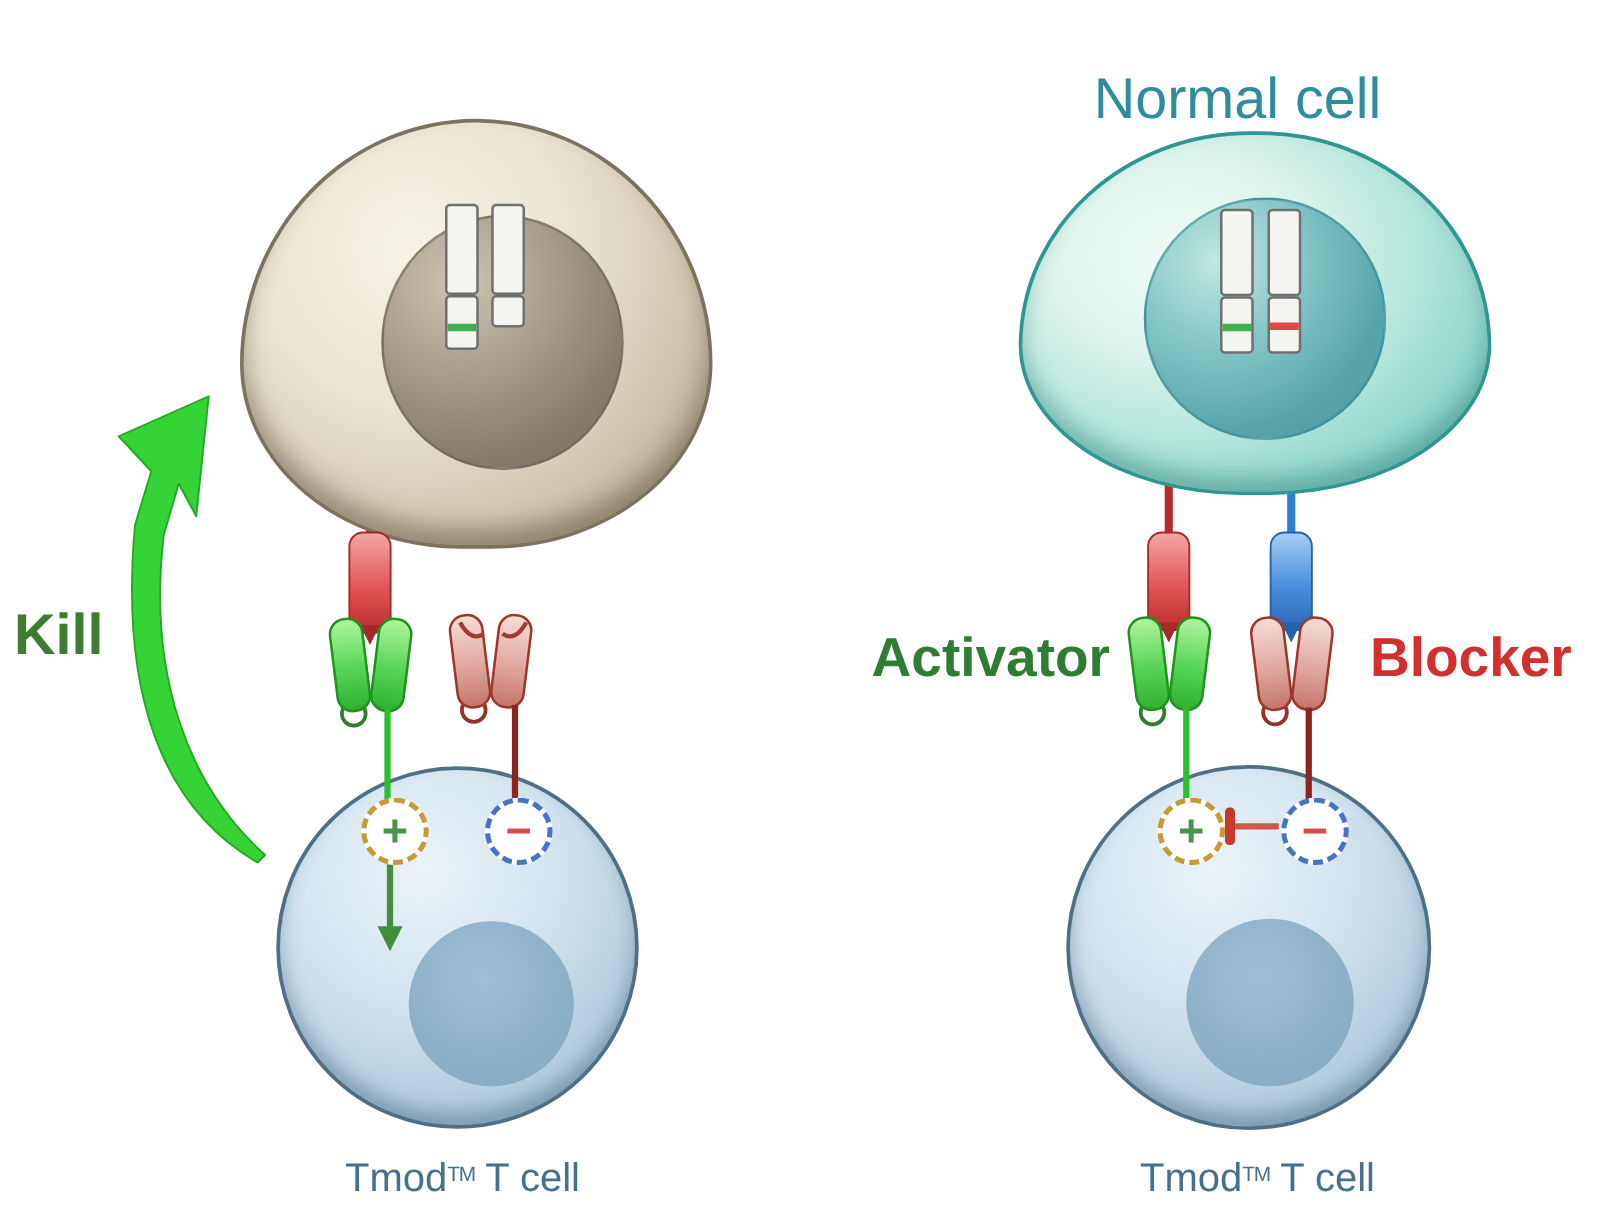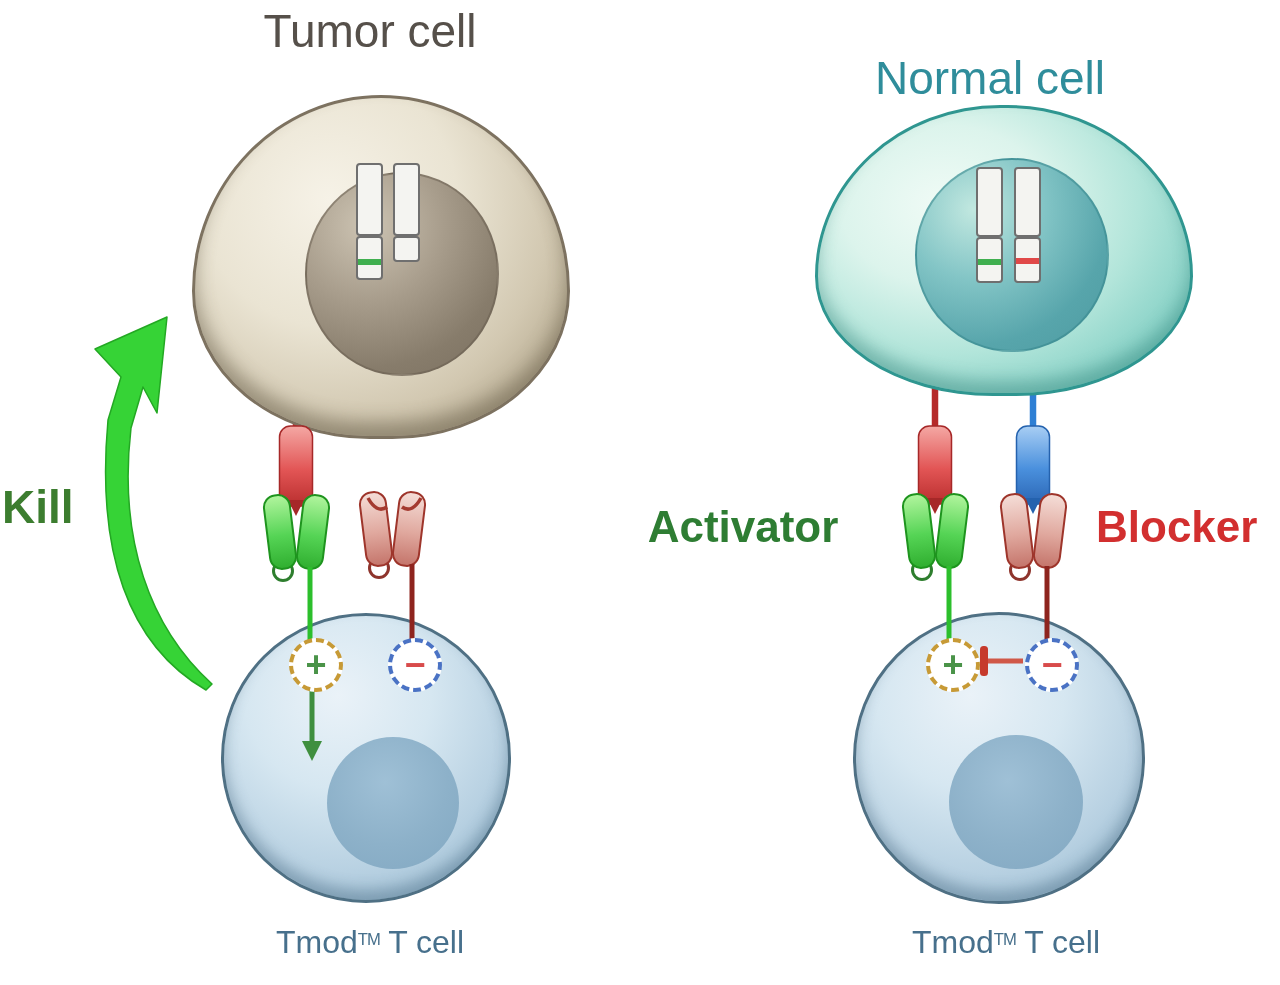--- a/index.html
+++ b/index.html
@@ -1,27 +1,27 @@
 <!DOCTYPE html>
 <html><head>
 <meta charset="utf-8">
 <style>
   html,body{margin:0;padding:0;background:#ffffff;}
   #canvas{
     position:relative;width:1280px;height:985px;background:#ffffff;overflow:hidden;
     font-family:"Liberation Sans", sans-serif;
   }
   .abs{position:absolute;}
-  .label{white-space:nowrap;}
+  .label{white-space:nowrap;text-align:center;}
   
   .cell-title{font-size:46px;font-weight:500;text-align:center;}
   #tumor-title{left:170px;top:4px;width:400px;color:#56504a;}
   #normal-title{left:790px;top:4px;width:400px;color:#2f8d9b;margin-top:47px;}
   #kill-label{left:2px;top:480px;width:90px;font-size:46px;font-weight:600;color:#3c7d2f;}
-  #activator-label{left:598px;top:502px;width:290px;font-size:44px;font-weight:600;color:#2e7d33;text-align:center;}
+  #activator-label{left:598px;top:502px;width:290px;font-size:44px;font-weight:600;color:#2e7d33;text-align:right;}
   #blocker-label{left:1096px;top:502px;width:184px;font-size:44px;font-weight:700;color:#d22f2f;text-align:left;}
   .tmod-label{font-size:32px;font-weight:500;color:#47708c;text-align:center;}
   #tmod-left{left:170px;top:924px;width:400px;}
   #tmod-right{left:806px;top:924px;width:400px;}
   .tmod-label sup{font-size:0.52em;vertical-align:0.5em;letter-spacing:-1px;}
   
   #tumor-cell{
     left:192px;top:95px;width:372px;height:338px;z-index:2;
     background:radial-gradient(ellipse at 36% 30%, #f6f2e7 0%, #eae4d3 38%, #d2c8b1 66%, #b5a98f 86%, #9e9179 100%);
     border:3px solid #7d7260;
@@ -203,21 +203,20 @@
   <div class="abs sig sig-minus" id="minus-left">
       <span>−</span>
     </div>
   <div class="abs sig sig-plus" id="plus-right">
       <span>+</span>
     </div>
   <div class="abs sig sig-minus" id="minus-right">
       <span>−</span>
     </div>
 
-  <div class="abs label cell-title" id="tumor-title">Tumor cell</div>
   <div class="abs label cell-title" id="normal-title">Normal cell</div>
   <div class="abs label" id="kill-label">Kill</div>
   <div class="abs label" id="activator-label">Activator</div>
   <div class="abs label" id="blocker-label">Blocker</div>
   <div class="abs label tmod-label" id="tmod-left"><span>Tmod</span><sup>TM</sup><span> T cell</span></div>
   <div class="abs label tmod-label" id="tmod-right"><span>Tmod</span><sup>TM</sup><span> T cell</span></div>
 
 </div>
 
 </body></html>

